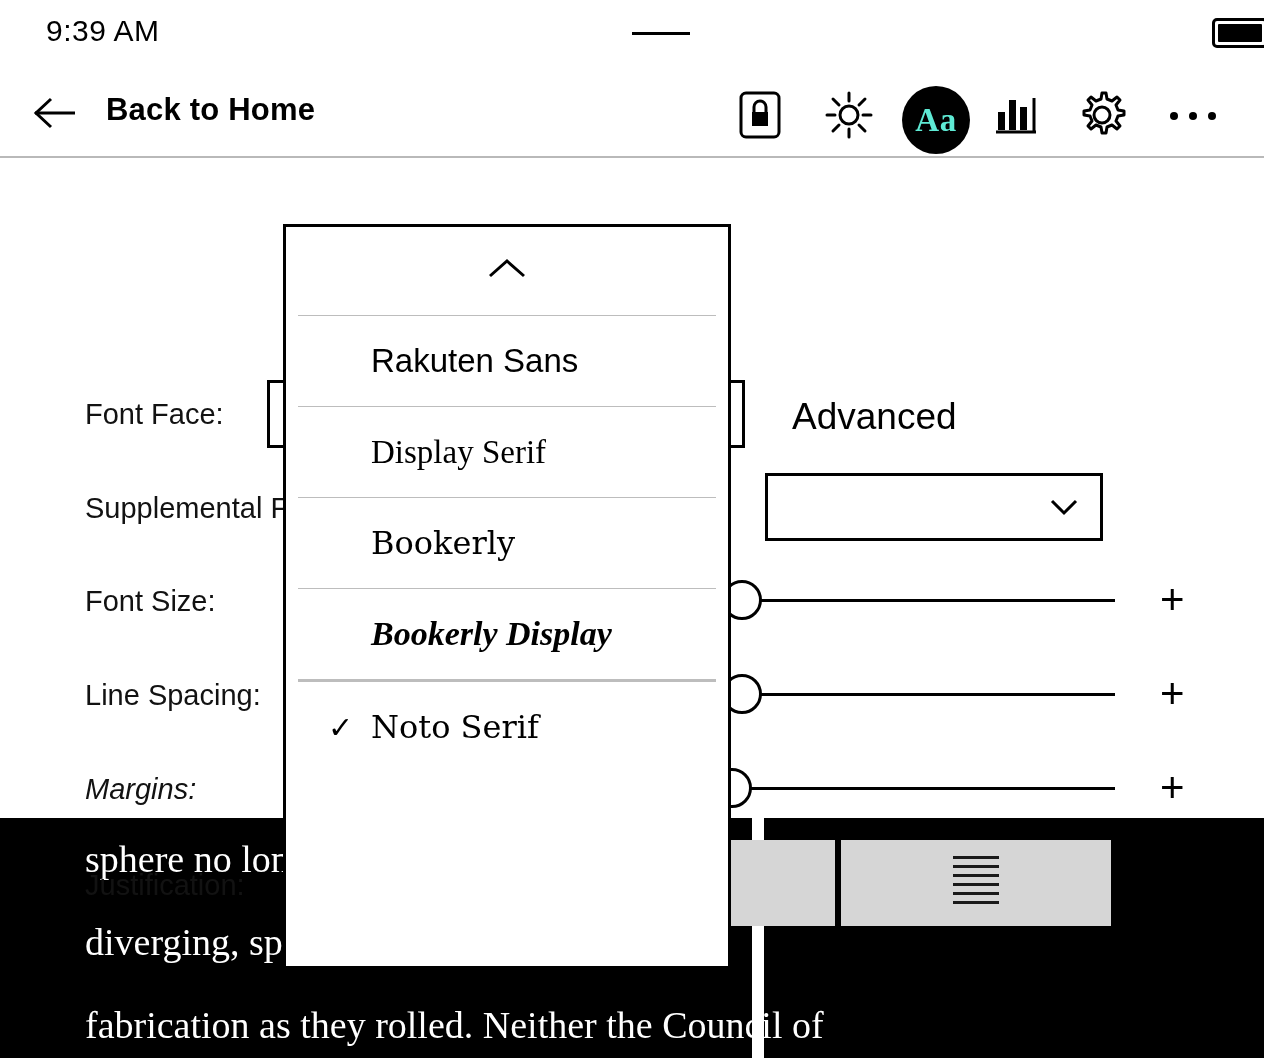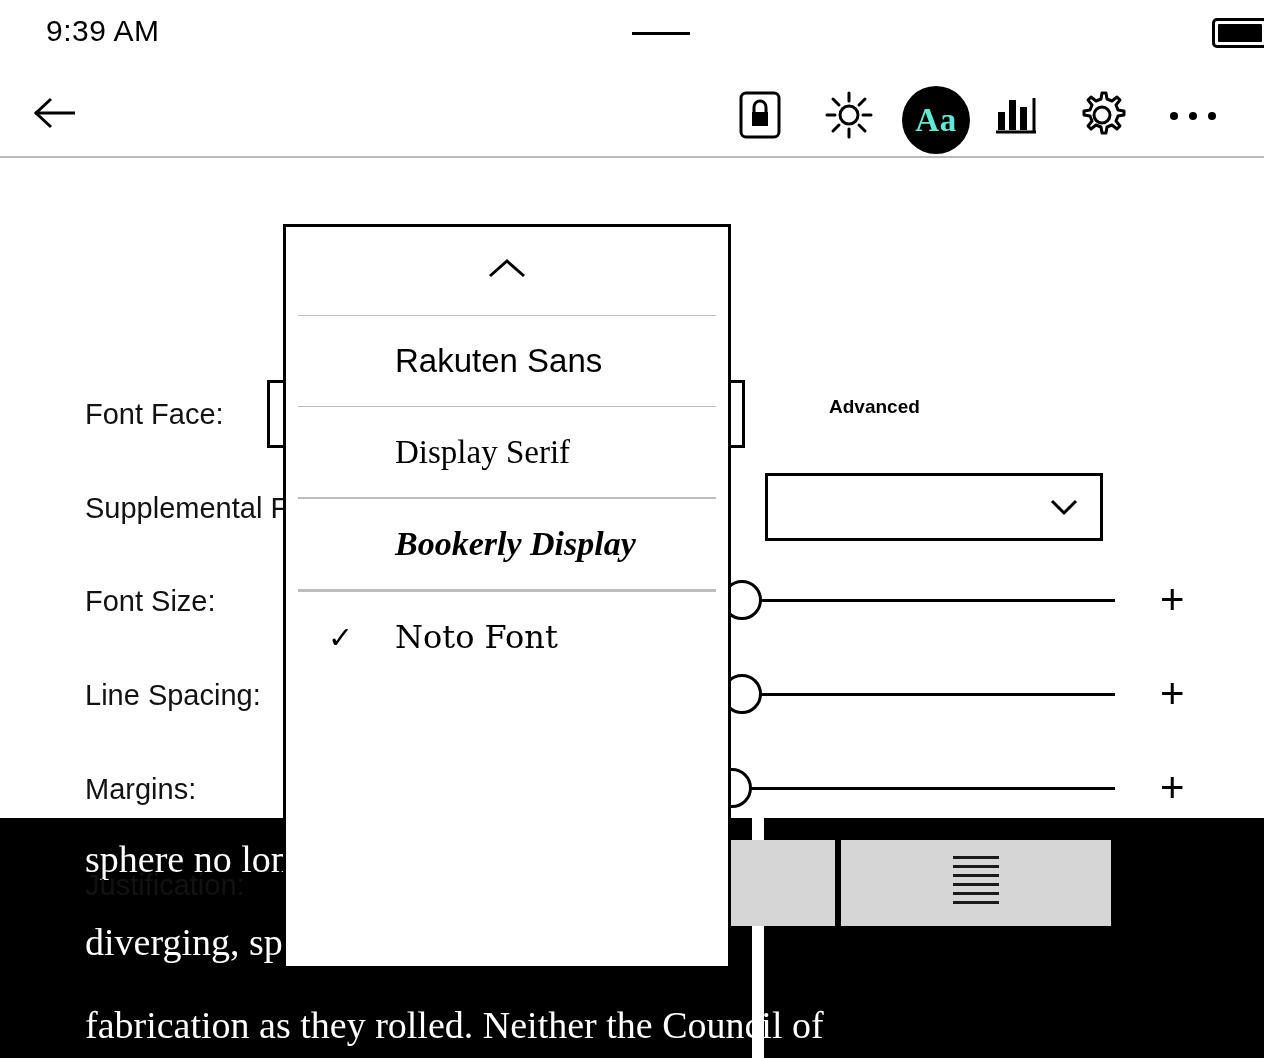--- a/index.html
+++ b/index.html
@@ -142,30 +142,29 @@
   .row-label {
     position: absolute;
     font-size: 29px;
     left: 85px;
     color: #121212;
   }
   .lbl-fontface  { top: 240px; }
   .lbl-supp      { top: 334px; }
   .lbl-fontsize  { top: 427px; }
   .lbl-linespace { top: 521px; }
-  .lbl-margins   { top: 615px; }
+  .lbl-margins   { top: 615px; font-style: italic; }
   .lbl-just      { top: 711px; }
 
   .advanced-label {
     position: absolute;
     left: 792px;
     top: 238px;
-    font-size: 19px;
-    font-weight: bold;
-    margin-left: 37px;
+    font-size: 37px;
+    font-weight: normal;
   }
 
   
   .fontface-box {
     position: absolute;
     left: 267px;
     top: 222px;
     width: 478px;
     height: 68px;
     border: 3px solid #000;
@@ -300,21 +299,21 @@
   .dd-divider {
     height: 1px;
     background: #bdbdbd;
     margin: 0 12px;
   }
   .dd-item {
     height: 90px;
     display: flex;
     align-items: center;
     position: relative;
-    padding-left: 109px;
+    padding-left: 85px;
     box-sizing: border-box;
     font-size: 33px;
   }
   .dd-item .check {
     position: absolute;
     left: 42px;
     top: 50%;
     transform: translateY(-50%);
     font-size: 30px;
   }
@@ -337,20 +336,21 @@
   </div>
 </div>
 
 <div class="toolbar">
   <div class="back-arrow">
     <svg width="44" height="38" viewBox="0 0 44 38">
       <line x1="2" y1="19" x2="42" y2="19" stroke="#000" stroke-width="3"></line>
       <polyline points="18,5 3,19 18,33" fill="none" stroke="#000" stroke-width="3"></polyline>
     </svg>
   </div>
+  <div class="back-label">Back to Home</div>
 
   <div class="tool-icon icon-lock">
     <svg width="44" height="50" viewBox="0 0 44 50">
       <rect x="3" y="3" width="38" height="44" rx="5" fill="none" stroke="#000" stroke-width="3"></rect>
       <rect x="14" y="22" width="16" height="14" fill="#000"></rect>
       <path d="M16 22 v-5 a6 6 0 0 1 12 0 v5" fill="none" stroke="#000" stroke-width="3"></path>
     </svg>
   </div>
 
   <div class="tool-icon icon-bright">
@@ -475,28 +475,31 @@
   <div class="dd-item f-sans">
     <span>Rakuten Sans</span>
   </div>
   <div class="dd-divider"></div>
 
   <div class="dd-item f-serif">
     <span>Display Serif</span>
   </div>
   <div class="dd-divider"></div>
 
+  <div class="dd-item f-book">
+    <span>Bookerly</span>
+  </div>
   <div class="dd-divider"></div>
 
   <div class="dd-item f-bookd">
     <span>Bookerly Display</span>
   </div>
   <div class="dd-divider"></div>
 
   <div class="dd-divider"></div>
 
   <div class="dd-divider"></div>
 
   <div class="dd-item f-noto">
     <span class="check">✓</span>
-    <span>Noto Font</span>
+    <span>Noto Serif</span>
   </div>
 </div>
 
 </body></html>

